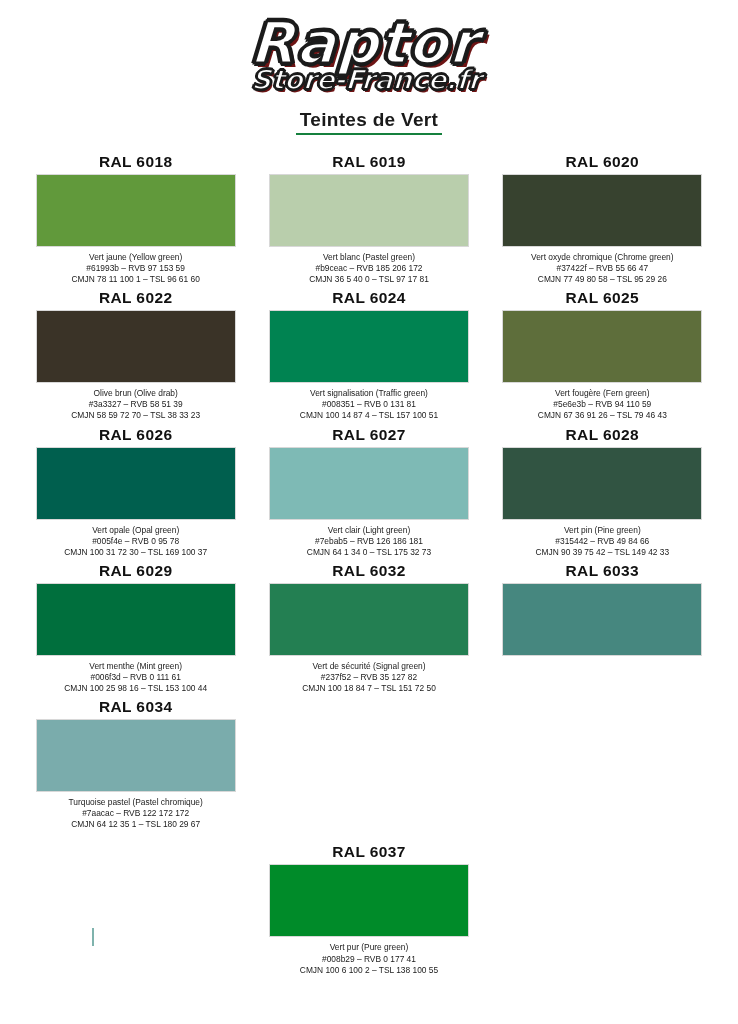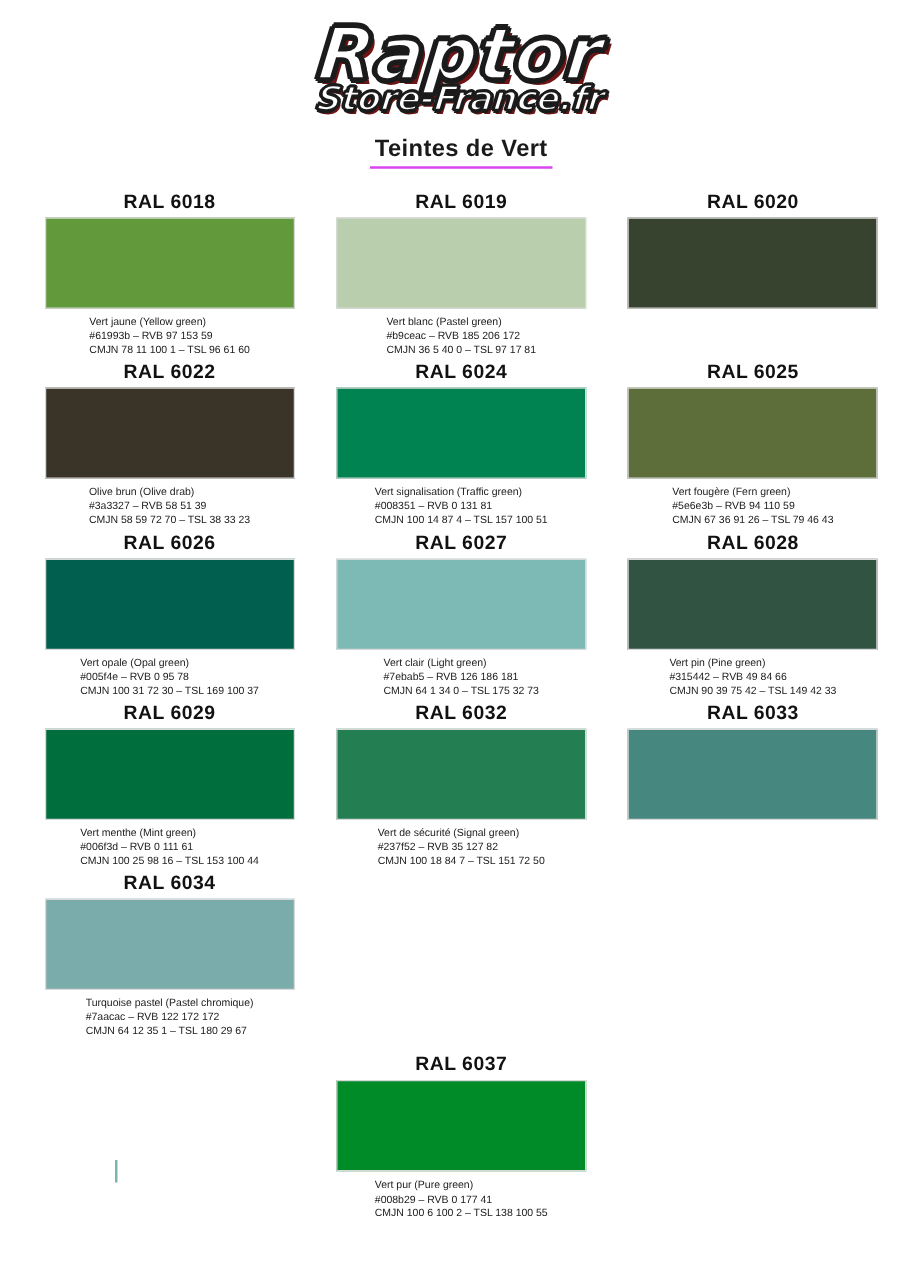--- a/index.html
+++ b/index.html
@@ -61,21 +61,21 @@
     display: block;
     margin-top: -6px;
   }
   .page-title {
     margin-top: 16px;
     font-family: "Liberation Sans", sans-serif;
     font-size: 19px;
     font-weight: 700;
     color: #1a1a1a;
     display: inline-block;
-    border-bottom: 2px solid #d946ef;
+    border-bottom: 2px solid #15803d;
     padding: 0 4px 2px 4px;
     letter-spacing: 0.3px;
   }
 
   
   .swatch-grid {
     margin-top: 18px;
     padding: 0 26px;
     display: grid;
     grid-template-columns: repeat(3, 1fr);
@@ -97,20 +97,21 @@
     color: #111111;
   }
   .swatch-chip {
     width: 200px;
     height: 73px;
     border: 1px solid #d8d8d8;
     box-sizing: border-box;
   }
   .swatch-info {
     margin-top: 5px;
+    text-align: center;
     font-size: 8.4px;
     line-height: 1.32;
     color: #1a1a1a;
     white-space: nowrap;
   }
   .swatch-info .line { display: block; }
 
   
   .last-row {
     padding: 0 26px;
@@ -158,20 +159,25 @@
       <div class="swatch-chip" style="background: rgb(185, 206, 172);"></div>
       <div class="swatch-info">
         <span class="line">Vert blanc (Pastel green)</span>
         <span class="line">#b9ceac – RVB 185 206 172</span>
         <span class="line">CMJN 36 5 40 0 – TSL 97 17 81</span>
       </div>
     </div>
     <div class="swatch-cell">
       <div class="ral-name">RAL 6020</div>
       <div class="swatch-chip" style="background: rgb(55, 66, 47);"></div>
+      <div class="swatch-info">
+        <span class="line">Vert oxyde chromique (Chrome green)</span>
+        <span class="line">#37422f – RVB 55 66 47</span>
+        <span class="line">CMJN 77 49 80 58 – TSL 95 29 26</span>
+      </div>
     </div>
     <div class="swatch-cell">
       <div class="ral-name">RAL 6022</div>
       <div class="swatch-chip" style="background: rgb(58, 51, 39);"></div>
       <div class="swatch-info">
         <span class="line">Olive brun (Olive drab)</span>
         <span class="line">#3a3327 – RVB 58 51 39</span>
         <span class="line">CMJN 58 59 72 70 – TSL 38 33 23</span>
       </div>
     </div>

